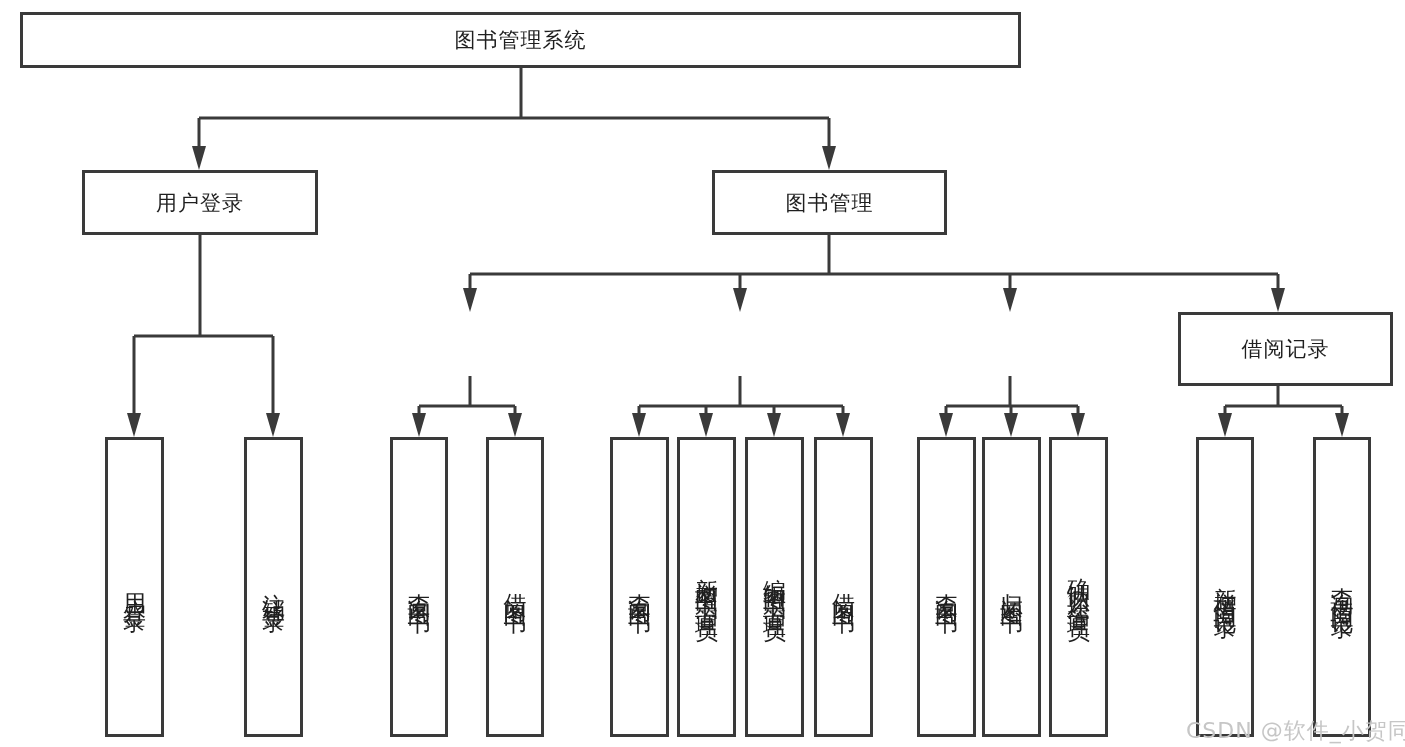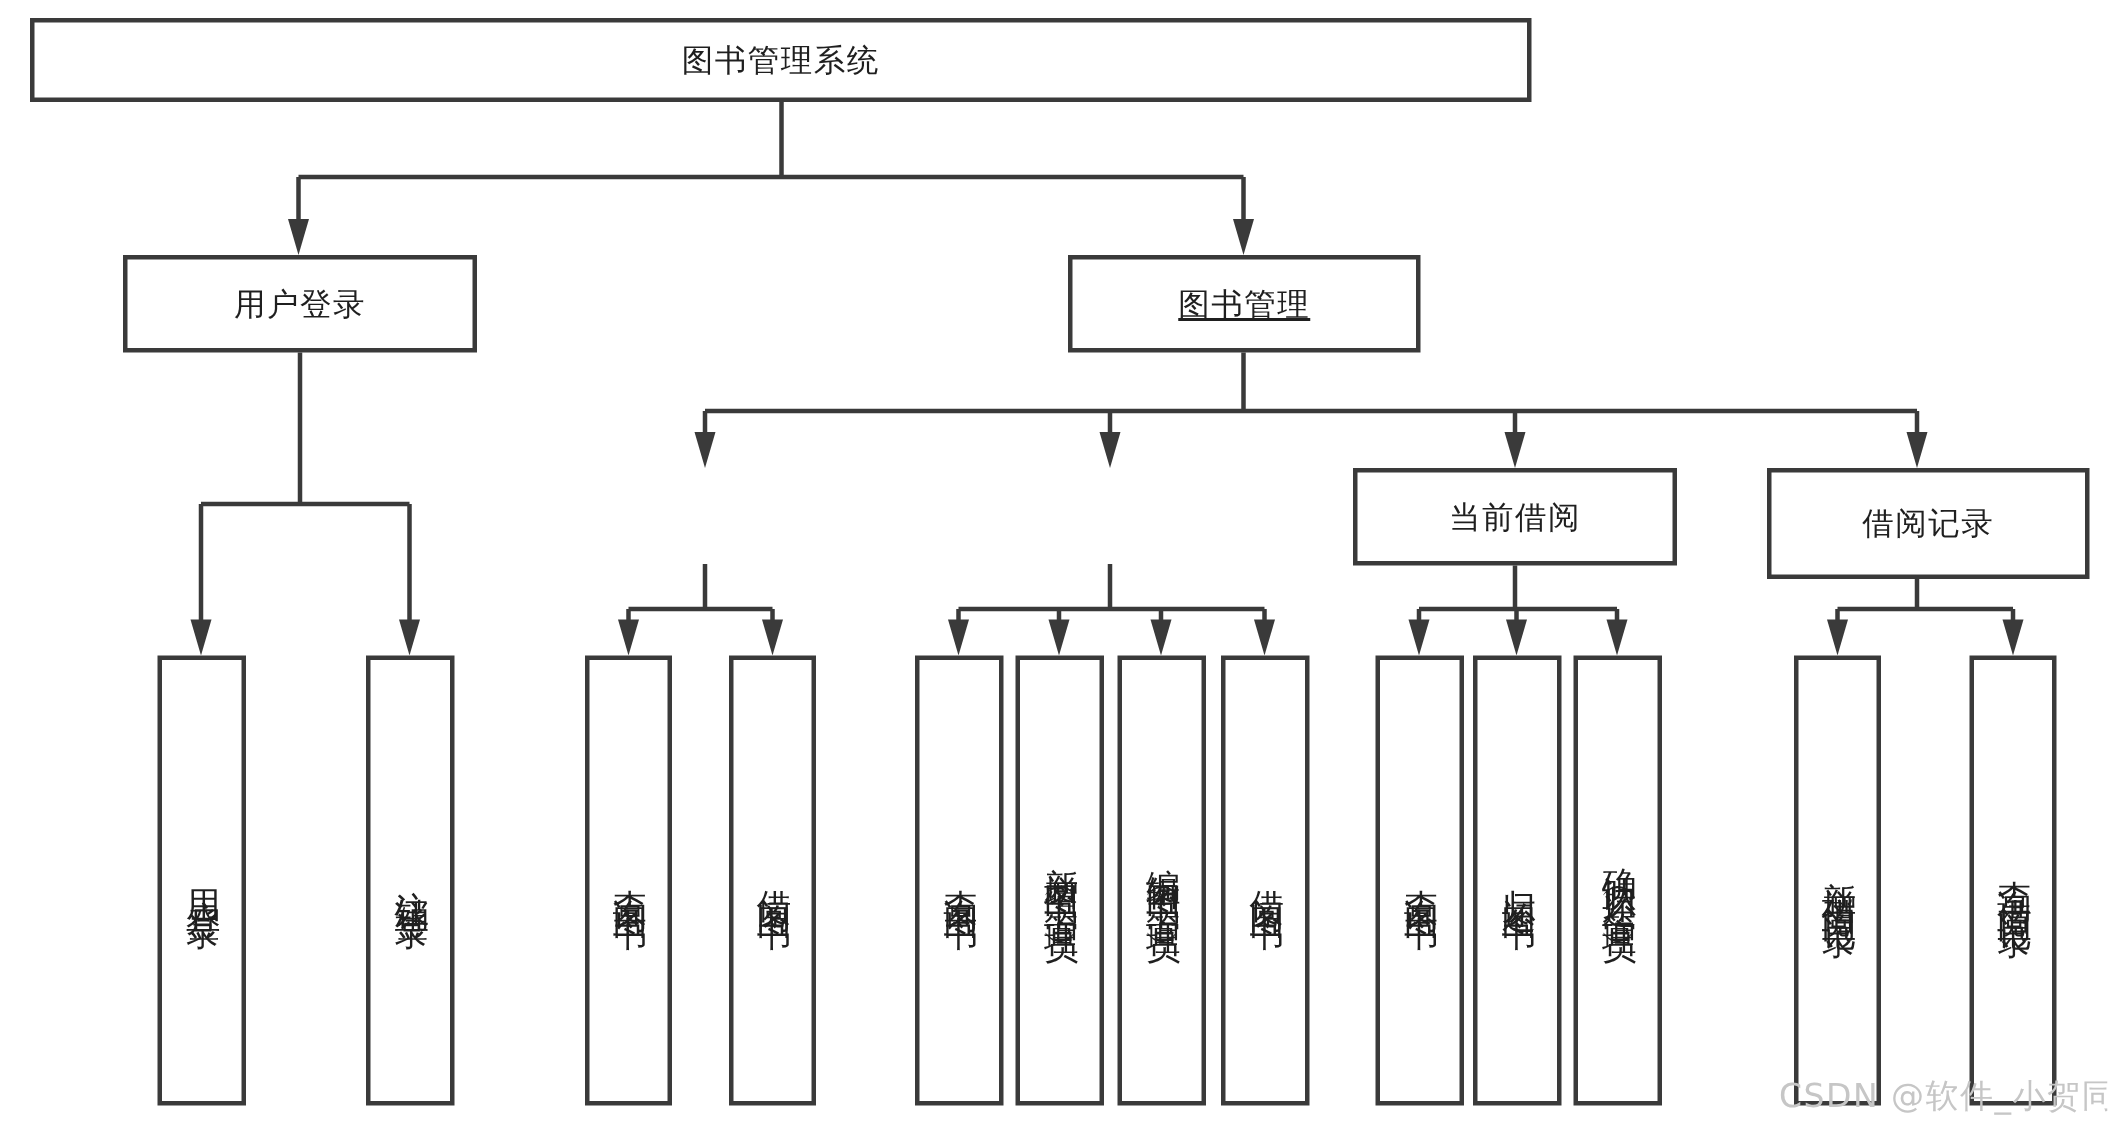--- a/index.html
+++ b/index.html
@@ -102,27 +102,24 @@
     </g>
   </svg>
 
   <div class="node h-node" style="left:20px; top:12px; width:1001px; height:56px;">
     <span>图书管理系统</span>
   </div>
 
   <div class="node h-node" style="left:82px; top:170px; width:236px; height:65px;">
     <span>用户登录</span>
   </div>
-  <div class="node h-node" style="left:712px; top:170px; width:235px; height:65px;text-decoration:underline;">
+  <div class="node h-node" style="left:712px; top:170px; width:235px; height:65px;">
     <span>图书管理</span>
   </div>
 
-  <div class="node h-node" style="left:902px; top:312px; width:216px; height:65px;">
-    <span>当前借阅</span>
-  </div>
   <div class="node h-node" style="left:1178px; top:312px; width:215px; height:74px;">
     <span>借阅记录</span>
   </div>
 
   <div class="node v-node" style="left:105px; top:437px; width:59px; height:300px;">
     <span class="v-label">用户登录</span>
   </div>
   <div class="node v-node" style="left:244px; top:437px; width:59px; height:300px;">
     <span class="v-label">注销登录</span>
   </div>

